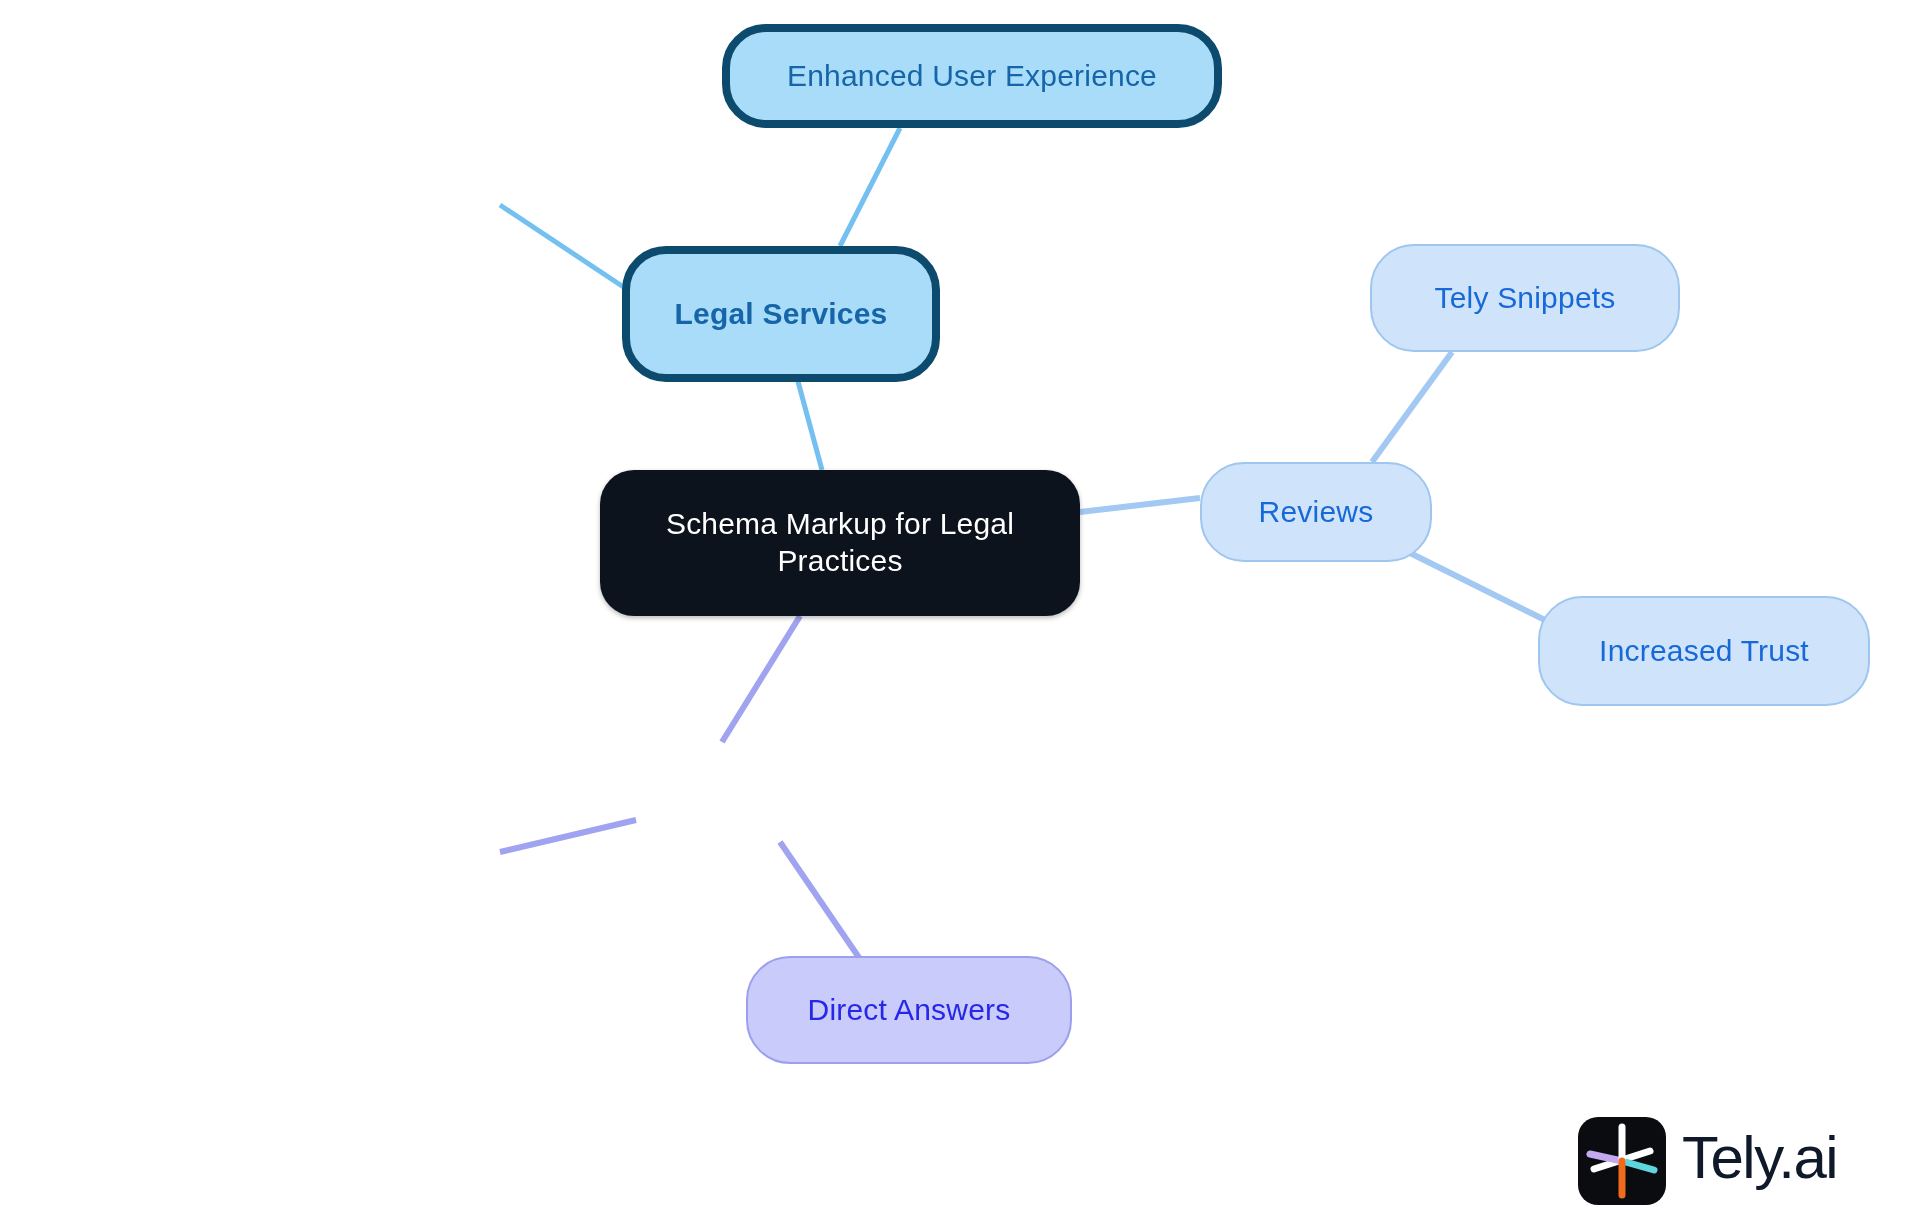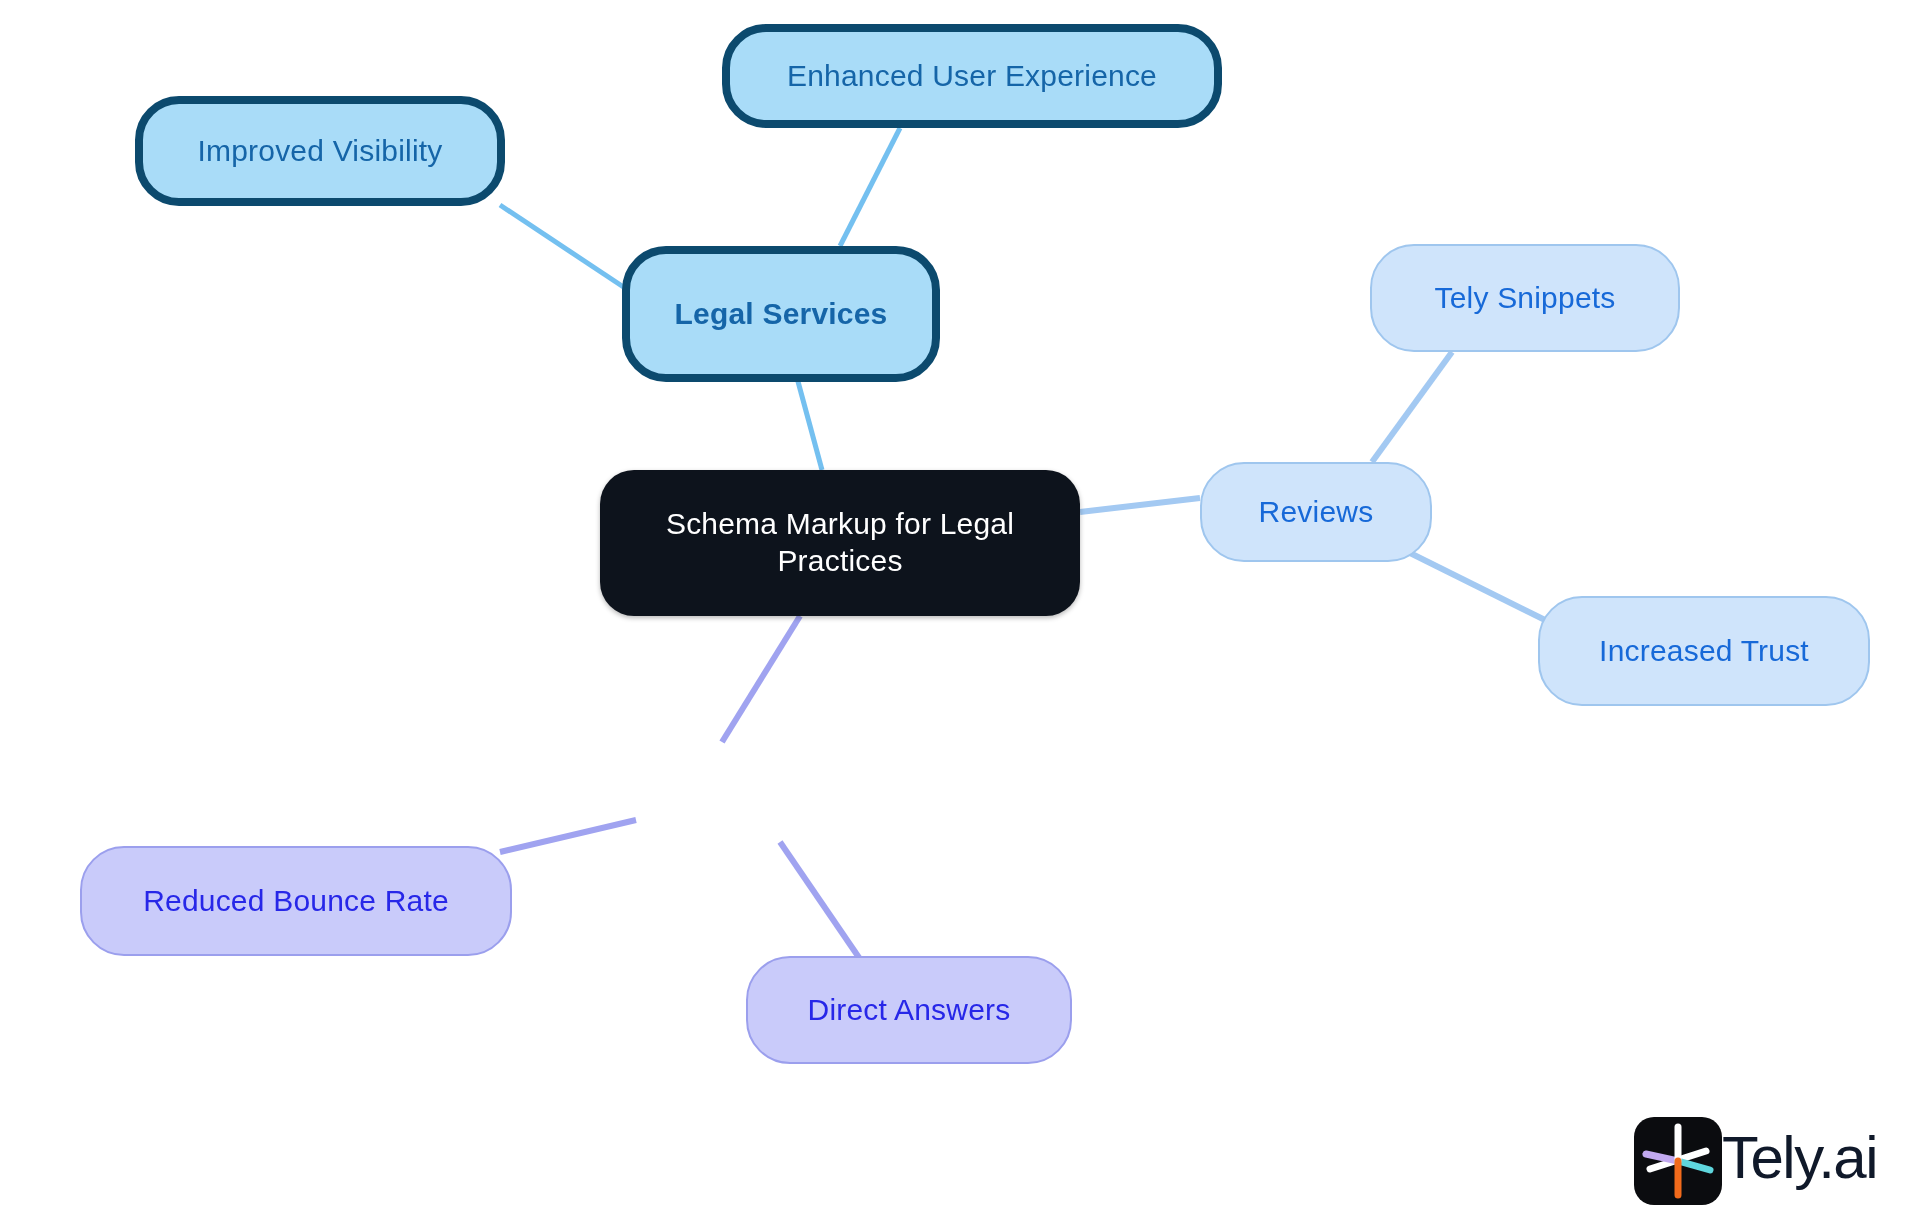--- a/index.html
+++ b/index.html
@@ -67,28 +67,27 @@
     background: #c9cbfa;
     border: 2px solid #9b9fed;
     color: #2727e8;
     border-radius: 44px;
     font-size: 30px;
     padding: 0 22px;
   }
   
   #logo {
     position: absolute;
-    left: 1613px;
+    left: 1578px;
     top: 1115px;
     width: 285px;
     height: 92px;
     display: flex;
     align-items: center;
-    gap: 0;
-    justify-content: center;
+    gap: 16px;
   }
   #logo-mark {
     width: 88px;
     height: 88px;
     border-radius: 20px;
     background: #0b0c0f;
     position: relative;
     flex: none;
   }
   #logo-word {
@@ -123,23 +122,20 @@
 
     <line x1="636" y1="820" x2="500" y2="852" stroke="#a0a3f0" stroke-width="6"></line>
 
     <line x1="780" y1="842" x2="862" y2="962" stroke="#a0a3f0" stroke-width="6"></line>
   </svg>
 
   <div class="node node-blue" style="left:722px; top:24px; width:500px; height:104px;">
     <span>Enhanced User Experience</span>
   </div>
 
-  <div class="node node-blue" style="left:135px; top:96px; width:370px; height:110px;">
-    <span>Improved Visibility</span>
-  </div>
 
   <div class="node node-blue" style="left:622px; top:246px; width:318px; height:136px;font-weight:bold;">
     <span>Legal Services</span>
   </div>
 
   <div class="node node-lightblue" style="left:1370px; top:244px; width:310px; height:108px;">
     <span>Tely Snippets</span>
   </div>
 
   <div class="node node-lightblue" style="left:1200px; top:462px; width:232px; height:100px;">
@@ -149,23 +145,20 @@
   <div class="node node-lightblue" style="left:1538px; top:596px; width:332px; height:110px;">
     <span>Increased Trust</span>
   </div>
 
   <div class="node node-root" style="left:600px; top:470px; width:480px; height:146px;">
     <span>Schema Markup for Legal
 Practices</span>
   </div>
 
 
-  <div class="node node-purple" style="left:80px; top:846px; width:432px; height:110px;">
-    <span>Reduced Bounce Rate</span>
-  </div>
 
   <div class="node node-purple" style="left:746px; top:956px; width:326px; height:108px;">
     <span>Direct Answers</span>
   </div>
 
   <div id="logo">
     <div id="logo-mark">
       <svg width="88" height="88" viewBox="0 0 88 88">
 
         <line x1="16" y1="52" x2="72" y2="34" stroke="#ffffff" stroke-width="7" stroke-linecap="round"></line>

